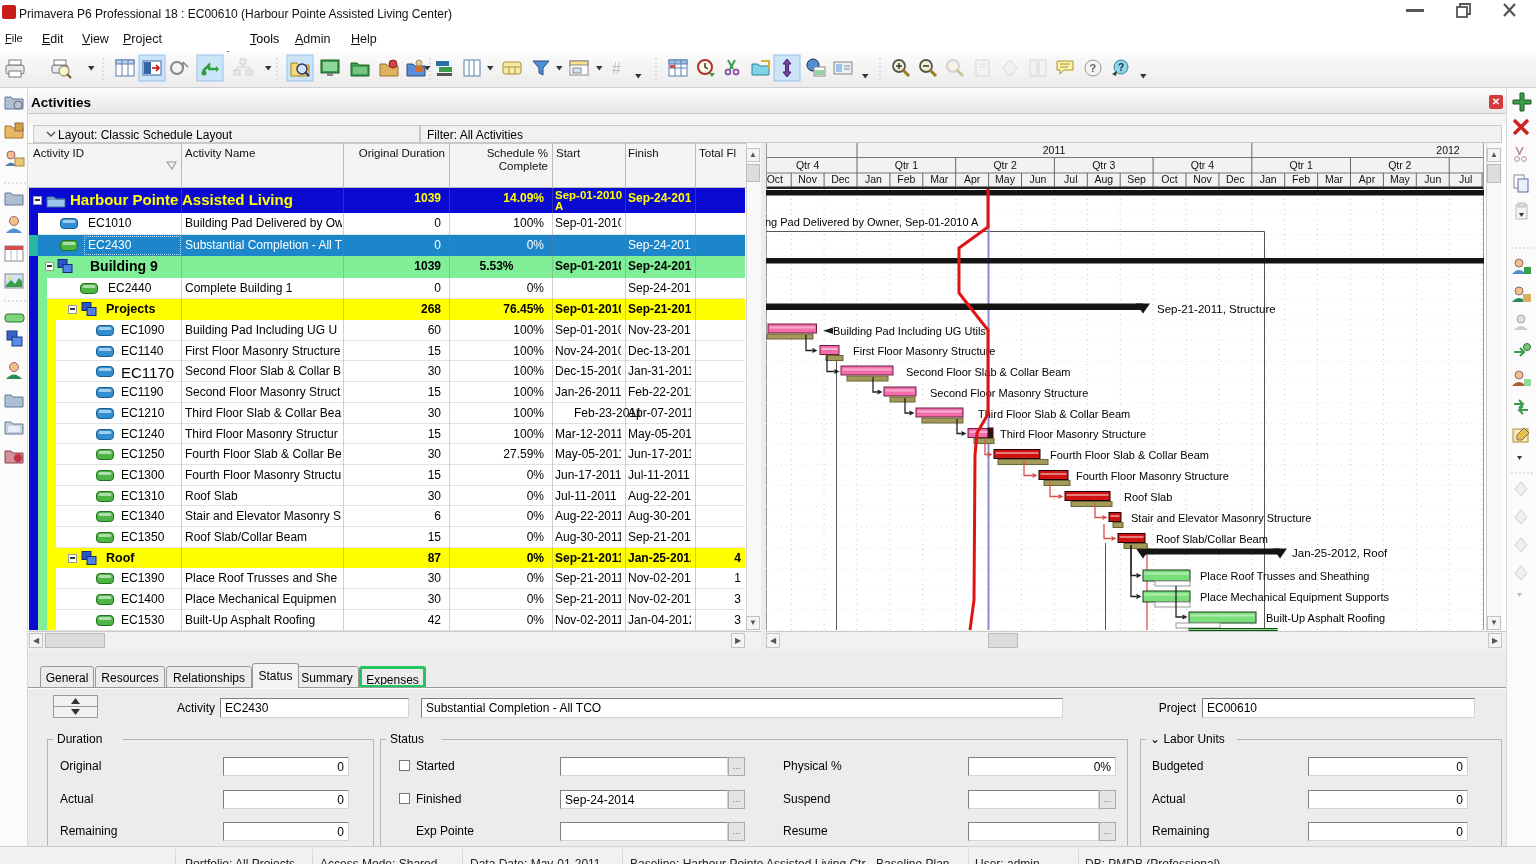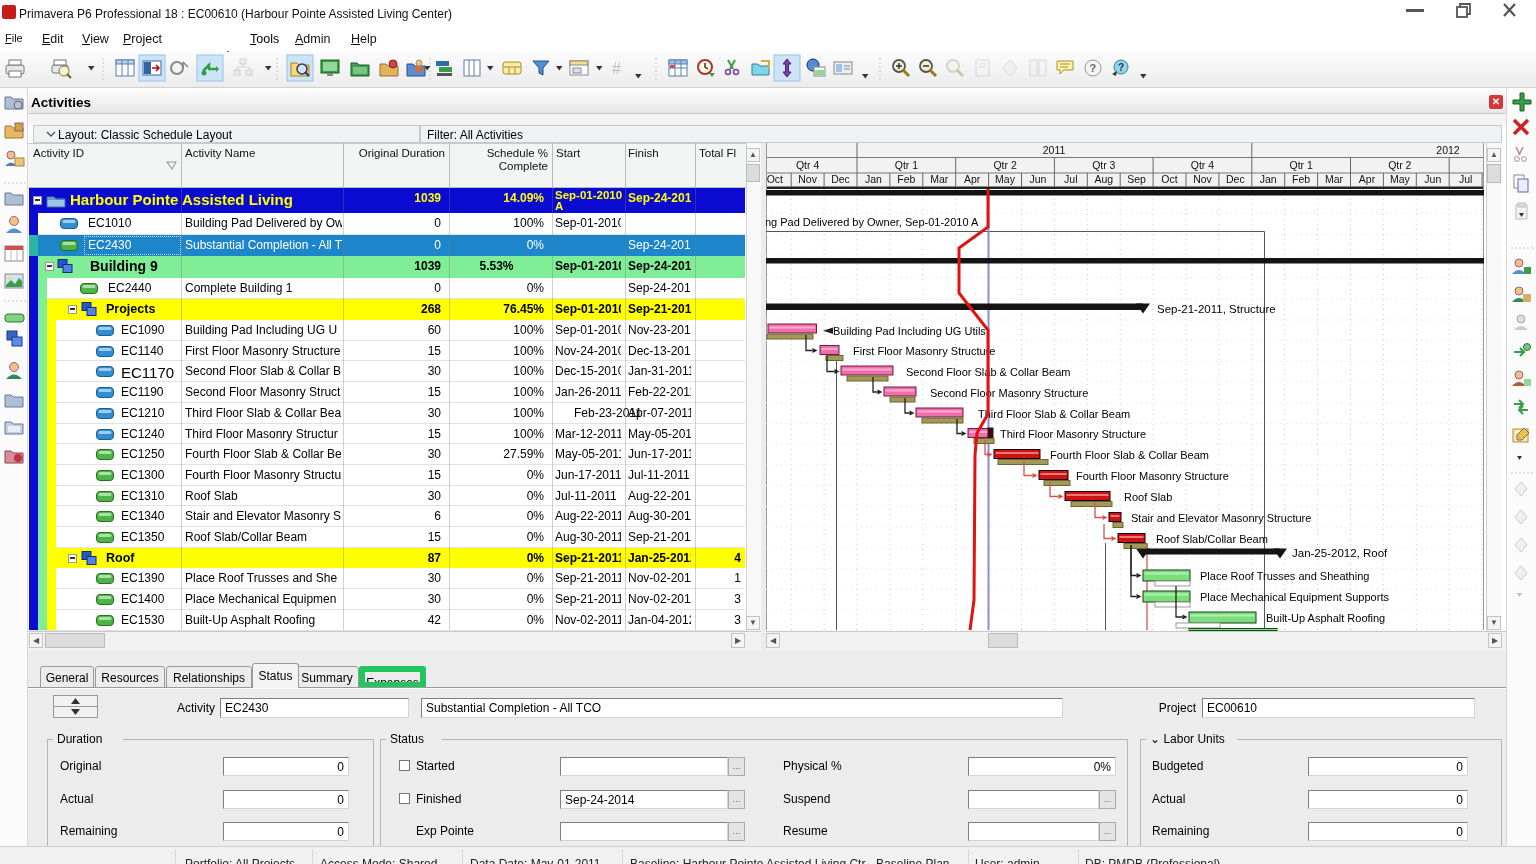--- a/index.html
+++ b/index.html
@@ -848,21 +848,21 @@
 <div style="left:1486px;top:143px;width:16px;height:488px;background:#f8f8f8;border-left:1px solid #d0d0d0"></div>
 <div style="left:1487px;top:148px;width:14px;height:14px;background:#f4f4f4;border:1px solid #c3c3c3;color:#555;font-size:8px;text-align:center;line-height:12px">▲</div>
 <div style="left:1487px;top:164px;width:14px;height:19px;background:#dcdcdc;border:1px solid #bbb"></div>
 <div style="left:1487px;top:616px;width:14px;height:14px;background:#f4f4f4;border:1px solid #c3c3c3;color:#555;font-size:8px;text-align:center;line-height:12px">▼</div>
 <div style="left:761px;top:143px;width:5px;height:508px;background:#ececec"></div>
 <div style="left:28px;top:651px;width:1478px;height:195px;background:#ececec"></div>
 <div style="left:40px;top:666px;width:54px;height:22px;font-size:12px;color:#000;text-align:center;background:#ececec;border:1px solid #9a9a9a;border-radius:3px 3px 0 0;padding-top:4px">General</div>
 <div style="left:95px;top:666px;width:70px;height:22px;font-size:12px;color:#000;text-align:center;background:#ececec;border:1px solid #9a9a9a;border-radius:3px 3px 0 0;padding-top:4px">Resources</div>
 <div style="left:166px;top:666px;width:86px;height:22px;font-size:12px;color:#000;text-align:center;background:#ececec;border:1px solid #9a9a9a;border-radius:3px 3px 0 0;padding-top:4px">Relationships</div>
 <div style="left:295px;top:666px;width:64px;height:22px;font-size:12px;color:#000;text-align:center;background:#ececec;border:1px solid #9a9a9a;border-radius:3px 3px 0 0;padding-top:4px">Summary</div>
-<div style="left:359px;top:666px;width:67px;height:22px;font-size:12px;color:#000;text-align:center;background:#ececec;border:6px solid #22c55e;border-radius:3px 3px 0 0;padding-top:4px">Expenses</div>
+<div style="left:359px;top:666px;width:67px;height:22px;font-size:12px;color:#000;text-align:center;background:#ececec;border:3px solid #22c55e;border-radius:3px 3px 0 0;padding-top:4px">Expenses</div>
 <div style="left:252px;top:663px;width:47px;height:25px;font-size:12px;color:#000;text-align:center;background:#f3f3f3;border:1px solid #9a9a9a;border-bottom:none;border-radius:3px 3px 0 0;padding-top:5px;z-index:3">Status</div>
 <div style="left:28px;top:687px;width:1478px;height:1px;background:#9a9a9a"></div>
 <div style="left:28px;top:688px;width:1478px;height:1px;background:#fdfdfd"></div>
 <div style="left:53px;top:695px;width:45px;height:12px;background:#f1f1f1;border:1px solid #999"></div>
 <div style="left:53px;top:706px;width:45px;height:12px;background:#f1f1f1;border:1px solid #999"></div>
 <svg style="position:absolute;left:70px;top:698px" width="12" height="18">
     <path d="M5.5 0 l4.5 6 l-9 0 z" fill="#333"></path>
     <path d="M5.5 17 l-4.5 -6 l9 0 z" fill="#333"></path>
   </svg>
 <div style="left:150px;top:701px;width:65px;height:15px;font-size:12px;color:#000;text-align:right">Activity</div>

